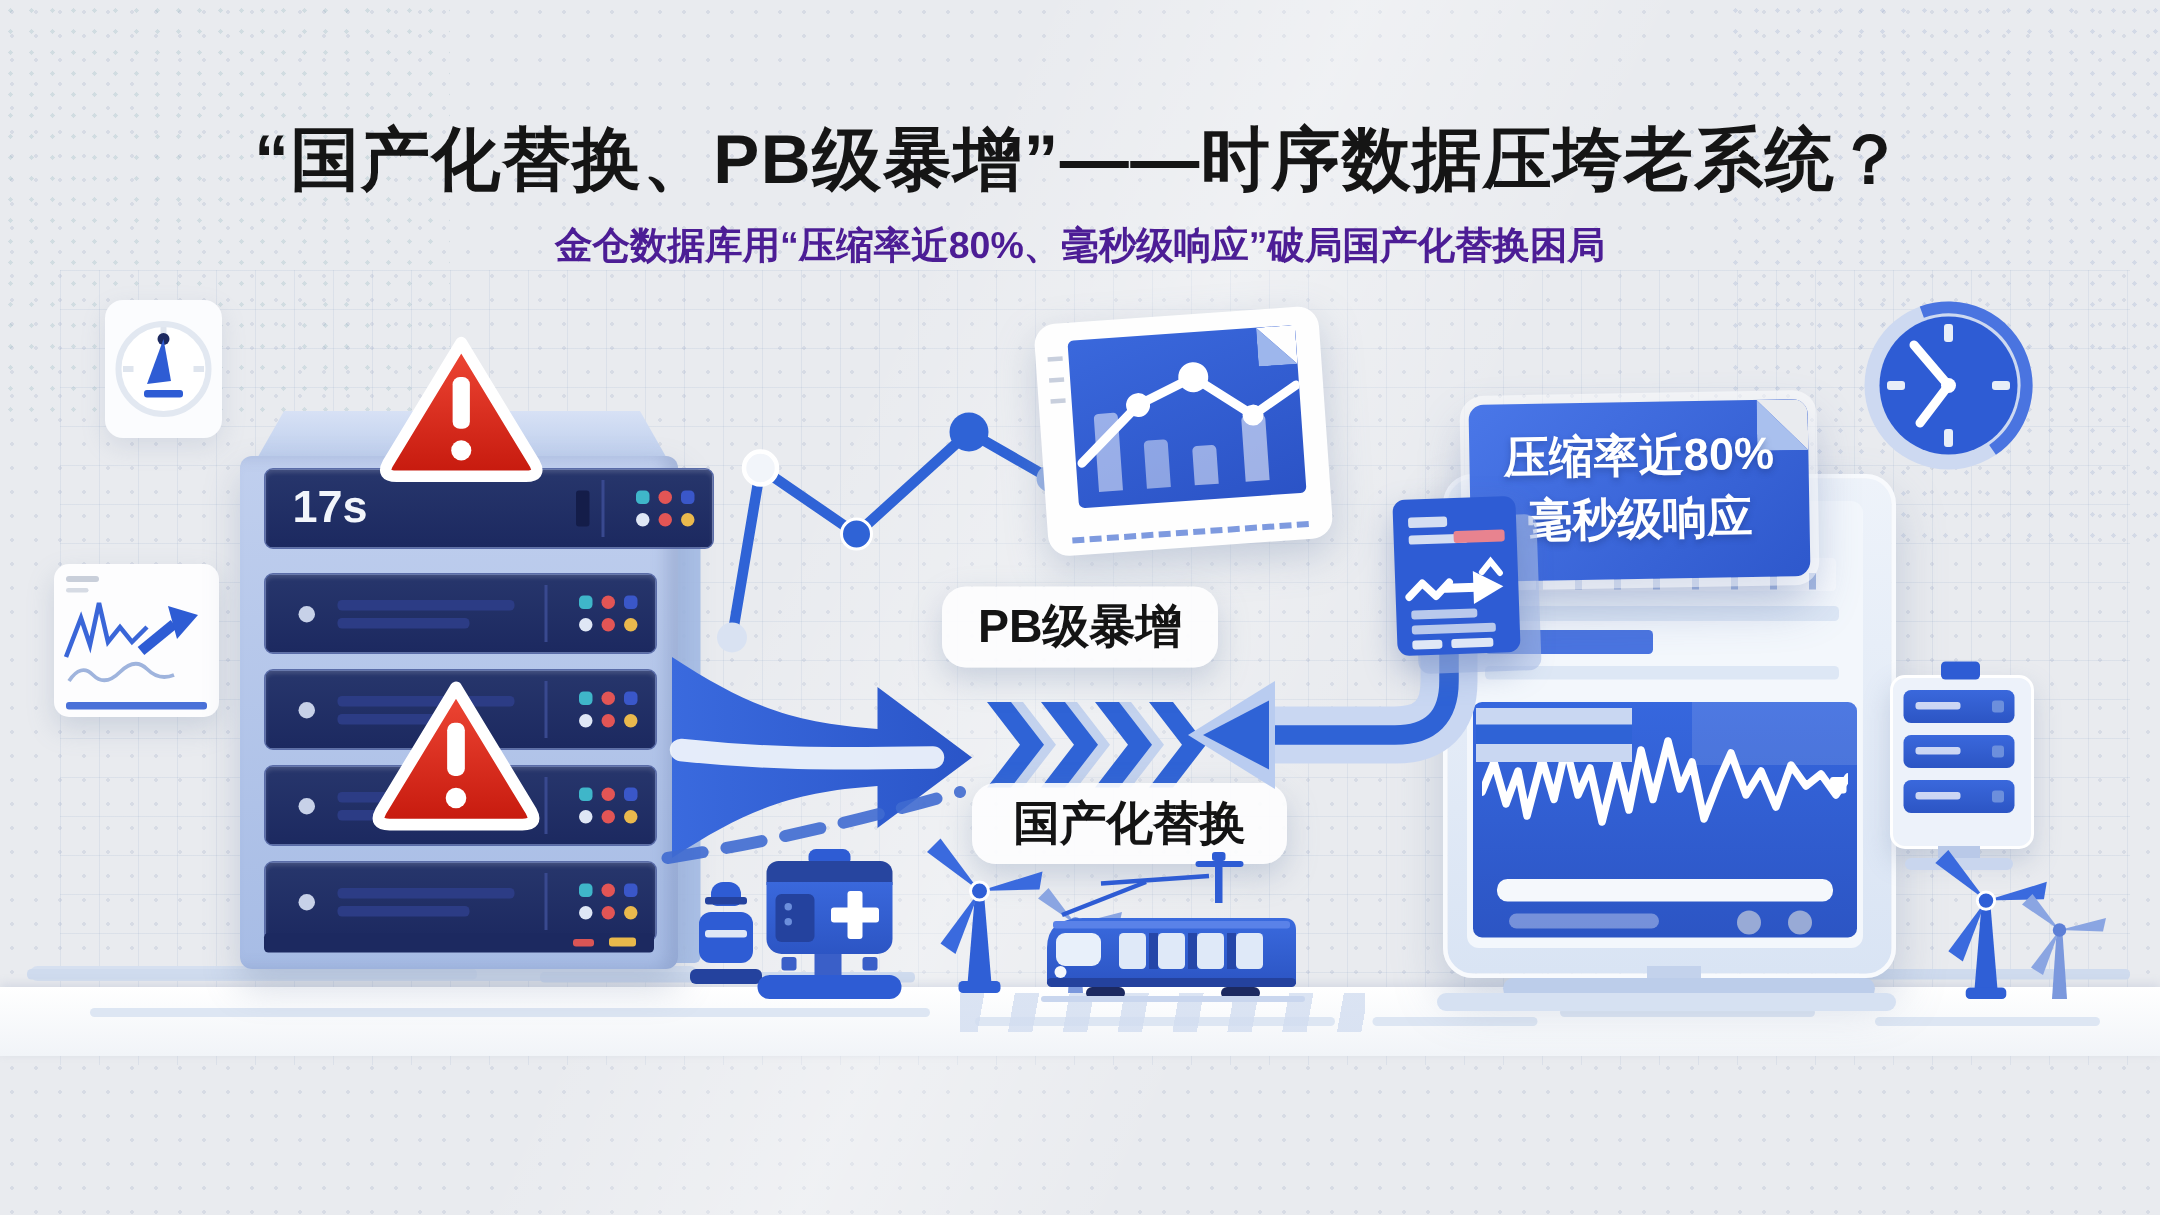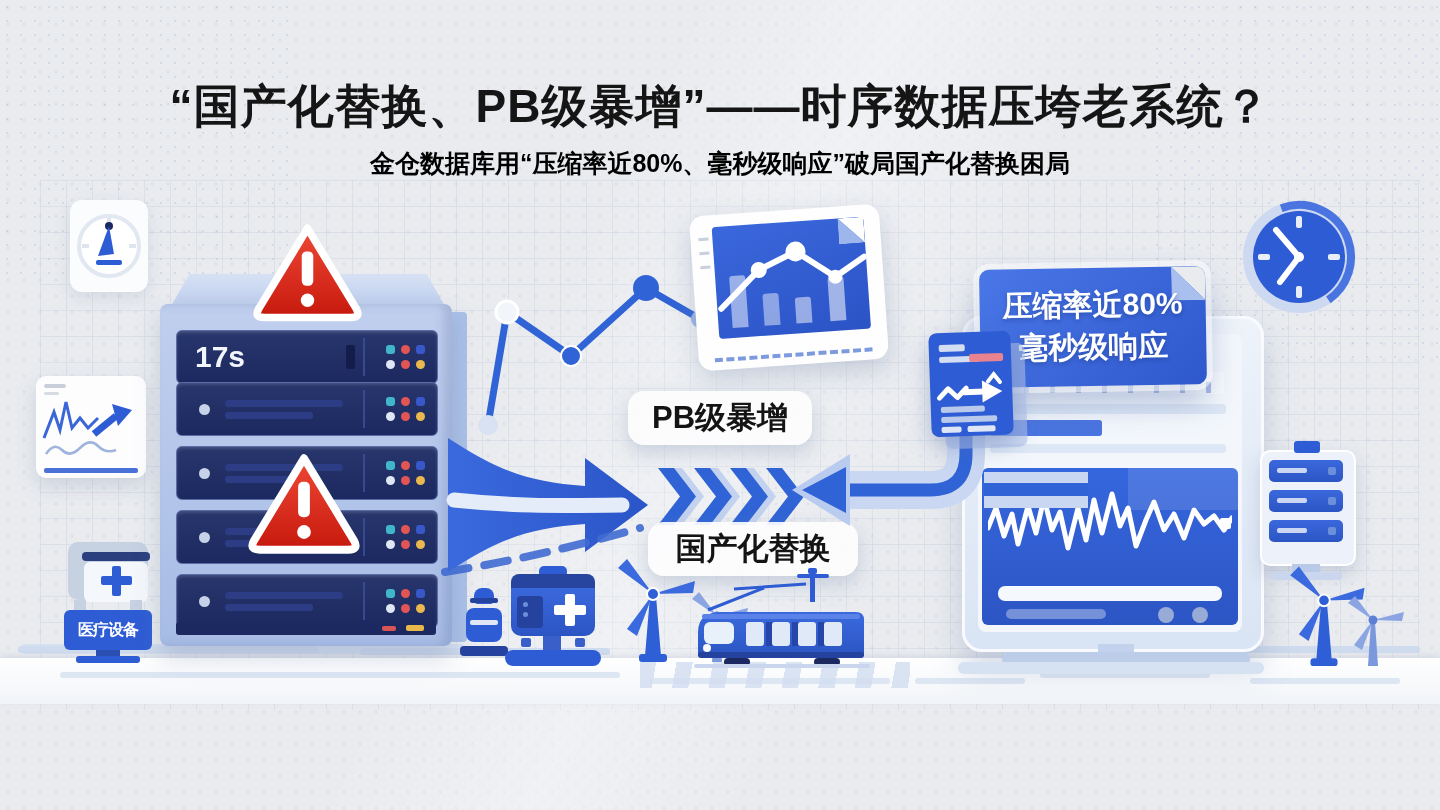--- a/index.html
+++ b/index.html
@@ -20,21 +20,21 @@
     background-size:14px 14px;opacity:.7;}
   .corner-dots-tr{left:1150px;top:0;width:290px;height:360px;
     background-image:radial-gradient(rgba(120,145,195,.28) 1.4px,transparent 1.5px);
     background-size:14px 14px;opacity:.7;}
   .sheen{left:0;top:0;width:1440px;height:810px;
     background:linear-gradient(115deg,rgba(255,255,255,0) 38%,rgba(255,255,255,.30) 50%,rgba(255,255,255,0) 62%);}
 
   
   .title{left:0;top:76px;width:1440px;text-align:center;font-size:46px;font-weight:800;
          color:#151515;letter-spacing:1px;}
-  .subtitle{left:0;top:147px;width:1440px;text-align:center;font-size:25px;font-weight:700;color:#000000;}
+  .subtitle{left:0;top:147px;width:1440px;text-align:center;font-size:25px;font-weight:700;color:#4c1d95;}
 
   
   .gauge-card{left:70px;top:200px;width:78px;height:92px;background:#fbfcfe;border-radius:12px;
     box-shadow:0 6px 16px rgba(120,140,170,.18);}
   .chartdoc-card{left:36px;top:376px;width:110px;height:102px;background:#fdfdfe;border-radius:10px;
     box-shadow:0 8px 18px rgba(120,140,170,.25);}
 
   
   .meddev{left:60px;top:536px;width:96px;height:126px;}
   .meddev .top{position:absolute;left:8px;top:6px;width:80px;height:58px;background:#c6d1e2;border-radius:10px;}
@@ -230,39 +230,25 @@
       <rect x="8" y="8" width="22" height="4" rx="2" fill="#c9cfda"></rect>
       <rect x="8" y="16" width="15" height="3" rx="1.5" fill="#d6dbe4"></rect>
       <polyline points="8,62 18,36 24,54 30,26 36,52 44,42 52,52 62,42" fill="none" stroke="#3a66d8" stroke-width="3"></polyline>
       <line x1="58" y1="58" x2="80" y2="40" stroke="#2e5cd4" stroke-width="7"></line>
       <polygon points="76,28 96,34 82,50" fill="#2e5cd4"></polygon>
       <path d="M10 78 Q18 66 26 74 T44 72 T62 70 T80 74" fill="none" stroke="#9fb4dd" stroke-width="2.5"></path>
       <rect x="8" y="92" width="94" height="5" rx="2" fill="#4a71d8"></rect>
     </svg>
   </div>
 
-  <div class="abs meddev">
-    <div class="top">
-      <div class="topbar"></div>
-      <div class="panel">
-        <div class="cross-v"></div>
-        <div class="cross-h"></div>
-      </div>
-    </div>
-    <div class="conn" style="left:14px;"></div>
-    <div class="conn" style="right:14px;"></div>
-    <div class="label-box">医疗设备</div>
-    <div class="neck"></div>
-    <div class="base"></div>
-  </div>
 
   <div class="abs pipe-v"></div>
   <div class="abs rack-top"></div>
   <div class="abs rack-body">
-    <div class="unit" style="top:26px;">
+    <div class="unit" style="top:8px;padding-left:38px;">
       <span class="unit-label">17s</span>
       <div class="slot"></div>
       <div class="divider"></div>
       <div class="leds">
         <div class="led l-teal"></div>
           <div class="led l-red"></div>
           <div class="led l-blue"></div>
         <div class="led l-white"></div>
           <div class="led l-red"></div>
           <div class="led l-yellow"></div>

